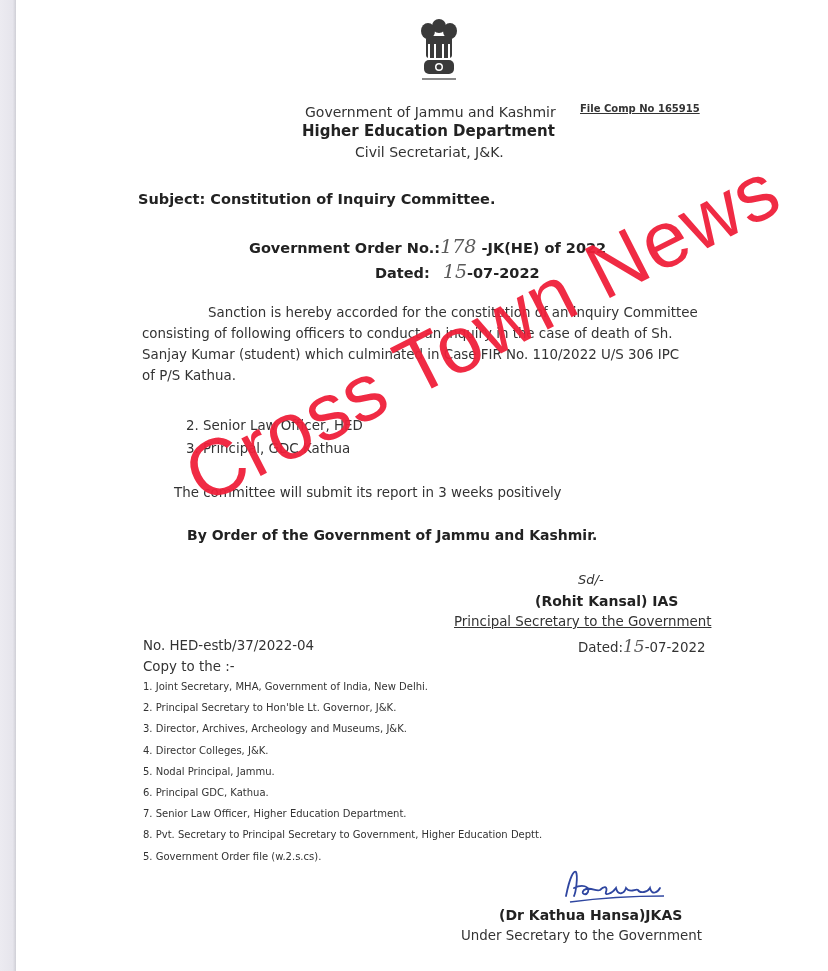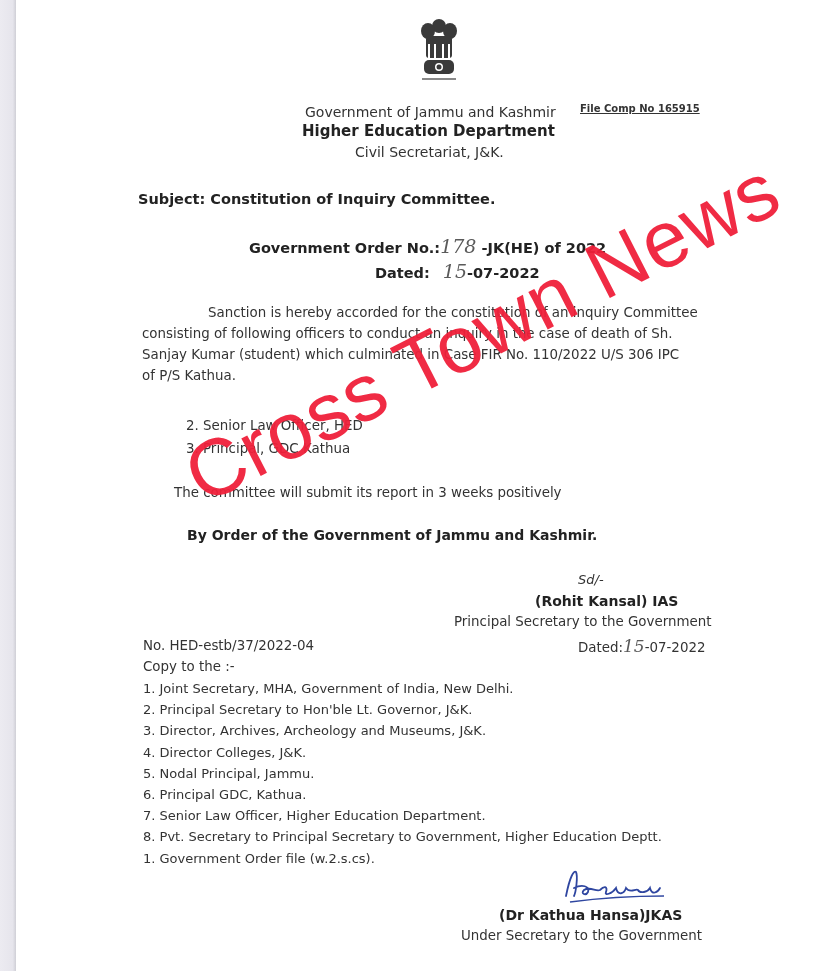--- a/index.html
+++ b/index.html
@@ -42,21 +42,21 @@
     .order { font-size: 14.5px; font-weight: bold; color: #222; }
     .hand {
       font-family: "DejaVu Serif", serif;
       font-style: italic; font-weight: normal;
       color: #5a5a5a; font-size: 19px;
     }
     .body-text { font-size: 13.4px; color: #333; line-height: 20px; }
     .sig-name { font-size: 14px; font-weight: bold; color: #222; }
     .sig-title { font-size: 13.4px; color: #333; }
     .sd { font-size: 13px; font-style: italic; color: #333; }
-    .copy-list { font-size: 13px; color: #333; }
+    .copy-list { font-size: 10px; color: #333; }
     .copy-list .item { height: 21.2px; }
     .watermark {
       position: absolute;
       left: 196px; top: 430px;
       font-family: "Liberation Sans", sans-serif;
       font-size: 80px;
       color: #f0203a;
       transform: rotate(-27deg);
       transform-origin: left bottom;
       white-space: nowrap;
@@ -114,38 +114,38 @@
   <div class="abs body-text" style="left:126px; top:366px;">of  P/S Kathua.</div>
 
   <div class="abs body-text" style="left:170px; top:416px;">2. Senior Law Officer, HED</div>
   <div class="abs body-text" style="left:170px; top:439px;">3. Principal, GDC Kathua</div>
 
   <div class="abs body-text" style="left:158px; top:483px;">The committee will submit its report in 3 weeks positively</div>
   <div class="abs order" style="left:171px; top:527px; font-size:14px;">By Order of the Government of Jammu and Kashmir.</div>
 
   <div class="abs sd" style="left:562px; top:572px;">Sd/-</div>
   <div class="abs sig-name" style="left:519px; top:593px;">(Rohit Kansal) IAS</div>
-  <div class="abs sig-title" style="left:438px; top:614px;">Principal Secretary to the Government</div>
+  <div class="abs sig-title" style="left:438px; top:614px;text-decoration:underline;">Principal Secretary to the Government</div>
   <div class="abs sig-title" style="left:562px; top:636px;">
     <span>Dated:</span><span class="hand" style="font-size:17px;">15</span><span>-07-2022</span>
   </div>
 
   <div class="abs sig-title" style="left:127px; top:638px;">No. HED-estb/37/2022-04</div>
   <div class="abs sig-title" style="left:127px; top:659px;">Copy to the :-</div>
 
   <div class="abs copy-list" style="left:127px; top:681px;">
     <div class="item">1. Joint Secretary, MHA, Government of India, New Delhi.</div>
     <div class="item">2. Principal Secretary to Hon'ble Lt. Governor, J&amp;K.</div>
     <div class="item">3. Director, Archives, Archeology and Museums, J&amp;K.</div>
     <div class="item">4. Director Colleges, J&amp;K.</div>
     <div class="item">5. Nodal Principal, Jammu.</div>
     <div class="item">6. Principal GDC, Kathua.</div>
     <div class="item">7. Senior Law Officer, Higher Education Department.</div>
     <div class="item">8. Pvt. Secretary to Principal Secretary to Government, Higher Education Deptt.</div>
-    <div class="item">1. Government Order file (w.2.s.cs).</div>
+    <div class="item">5. Government Order file (w.2.s.cs).</div>
   </div>
 
   <svg class="signature" viewBox="0 0 110 40">
     <path d="M6 30 C 10 10, 14 4, 16 6 C 18 10, 16 26, 14 30 M 14 22 C 22 18, 30 20, 28 26 C 26 30, 20 28, 24 24 C 30 20, 36 26, 40 24 C 44 20, 48 20, 46 26 C 44 30, 52 28, 56 22 C 58 30, 64 28, 66 22 C 70 28, 76 22, 78 24 C 80 28, 88 26, 90 22 C 92 30, 98 26, 100 22" fill="none" stroke="#2f46a0" stroke-width="1.8" stroke-linecap="round"></path>
     <path d="M10 36 C 40 32, 70 30, 104 30" fill="none" stroke="#2f46a0" stroke-width="1.4"></path>
   </svg>
 
   <div class="abs sig-name" style="left:483px; top:907px;">(Dr Kathua Hansa)JKAS</div>
   <div class="abs sig-title" style="left:445px; top:928px;">Under Secretary to the Government</div>
 

